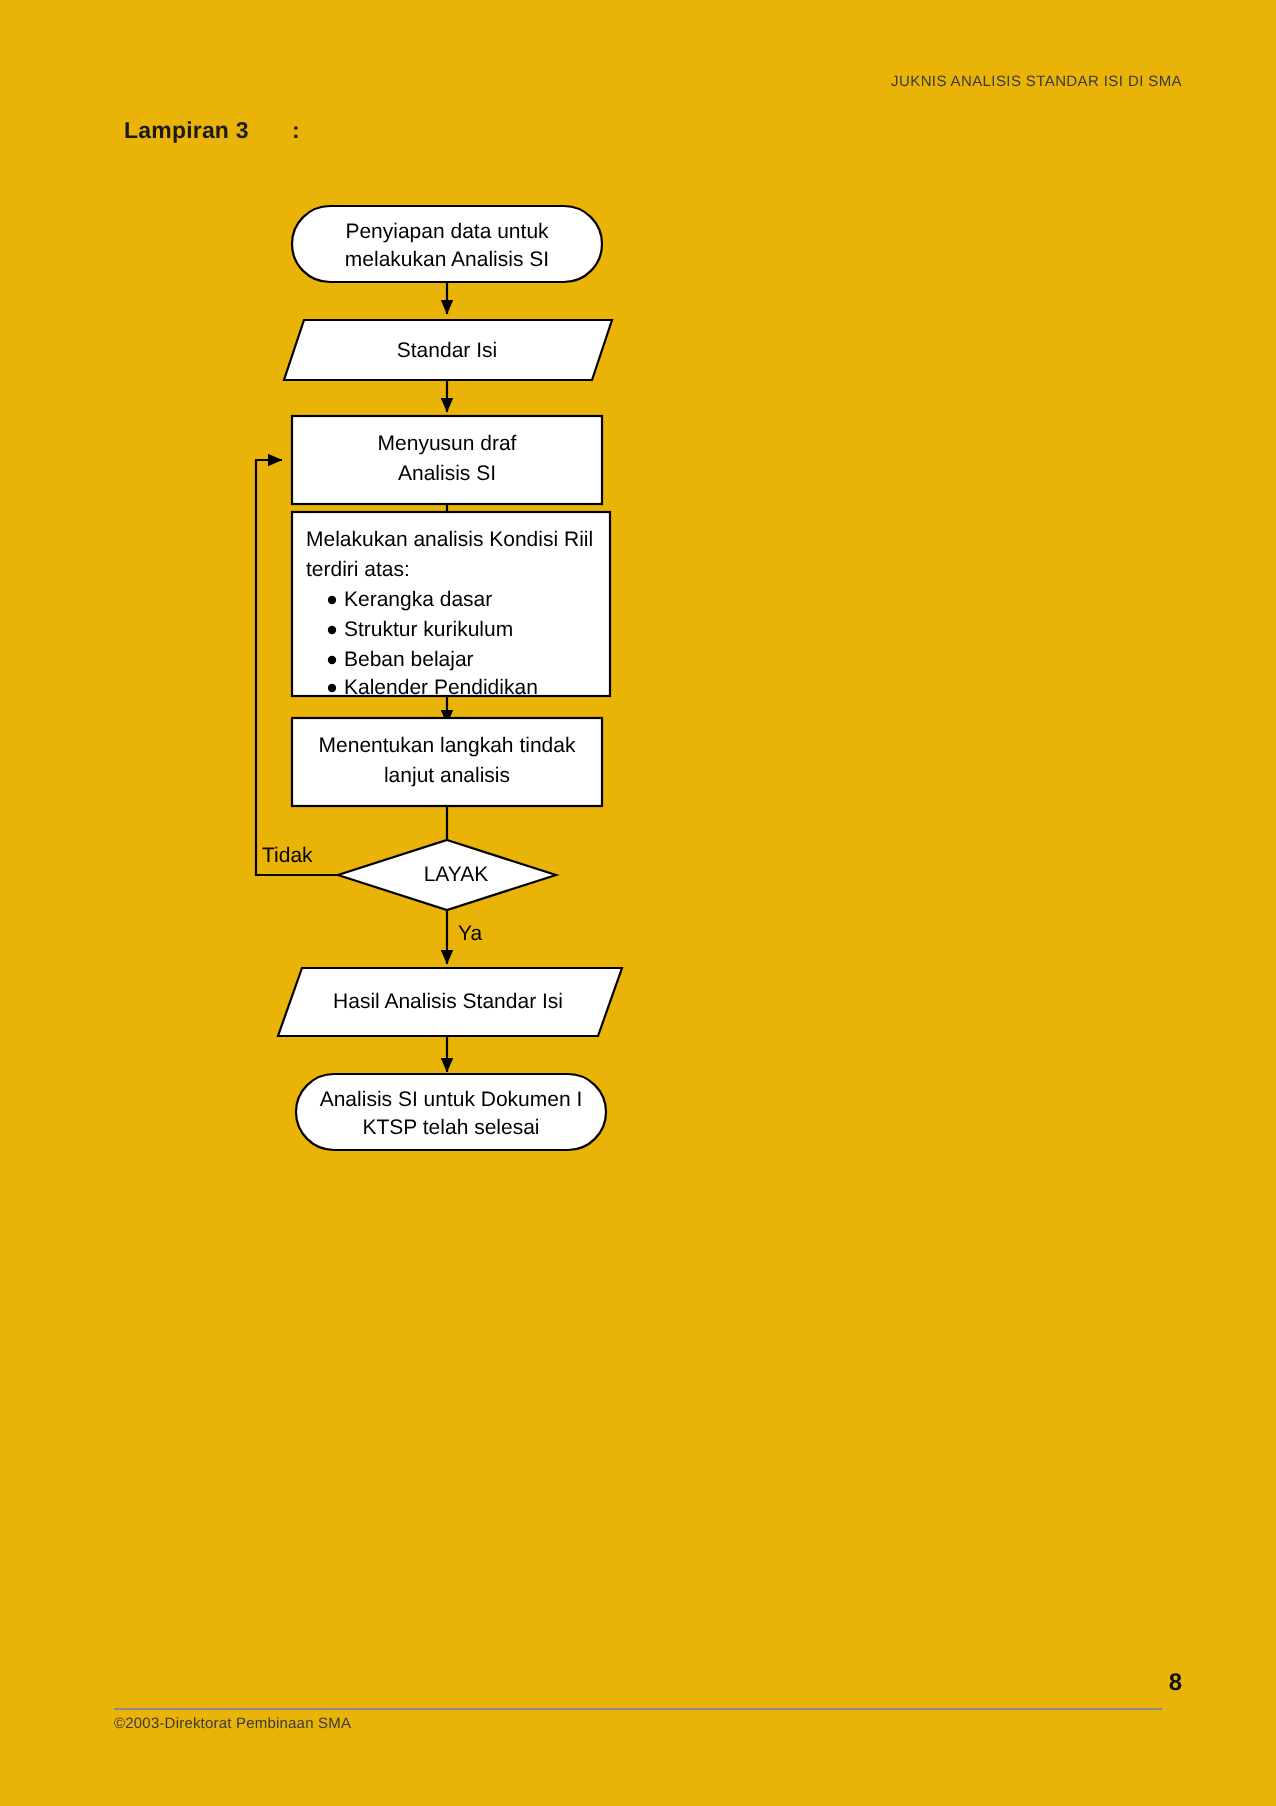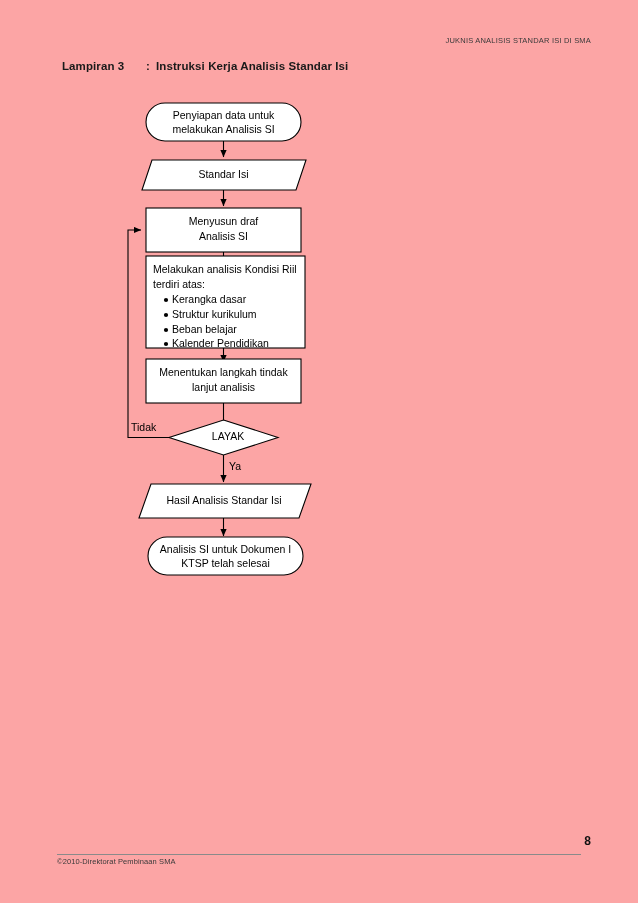--- a/index.html
+++ b/index.html
@@ -12,21 +12,21 @@
     height: 903px;
     position: relative;
     font-family: "Liberation Sans", sans-serif;
     color: #000000;
     overflow: hidden;
   }
 
   .page {
     position: absolute;
     inset: 0;
-    background: #fca5a5;
+    background: #eab308;
   }
 
   
   .doc-header {
     position: absolute;
     top: 36px;
     right: 47px;
     font-size: 7.5px;
     letter-spacing: 0.2px;
     color: #3a3a3a;
@@ -138,21 +138,20 @@
 <body>
 
 <div class="page">
 
   <div class="doc-header">JUKNIS ANALISIS STANDAR ISI DI SMA</div>
 
   <div class="title-block">
     <div class="title-row">
       <span class="title-label">Lampiran 3</span>
       <span class="title-colon">:</span>
-      <span class="title-texts">Instruksi Kerja Analisis Standar Isi</span>
     </div>
   </div>
 
   <div class="flow-wrap">
     <svg class="flow-svg" width="638" height="495" viewBox="0 0 638 495" xmlns="http://www.w3.org/2000/svg">
 
       <defs>
         <marker id="arrow" markerWidth="9" markerHeight="9" refX="7.2" refY="3.2" orient="auto" markerUnits="userSpaceOnUse">
           <path d="M0,0 L7.4,3.2 L0,6.4 z" fill="#000000"></path>
         </marker>
@@ -235,15 +234,15 @@
         <text class="node-text" x="225.5" y="469">KTSP telah selesai</text>
       </g>
 
     </svg>
   </div>
 
   <div class="page-number">8</div>
 
   <div class="footer-rule"></div>
 
-  <div class="footer-text">©2010-Direktorat Pembinaan SMA</div>
+  <div class="footer-text">©2003-Direktorat Pembinaan SMA</div>
 
 </div>
 
 </body></html>

